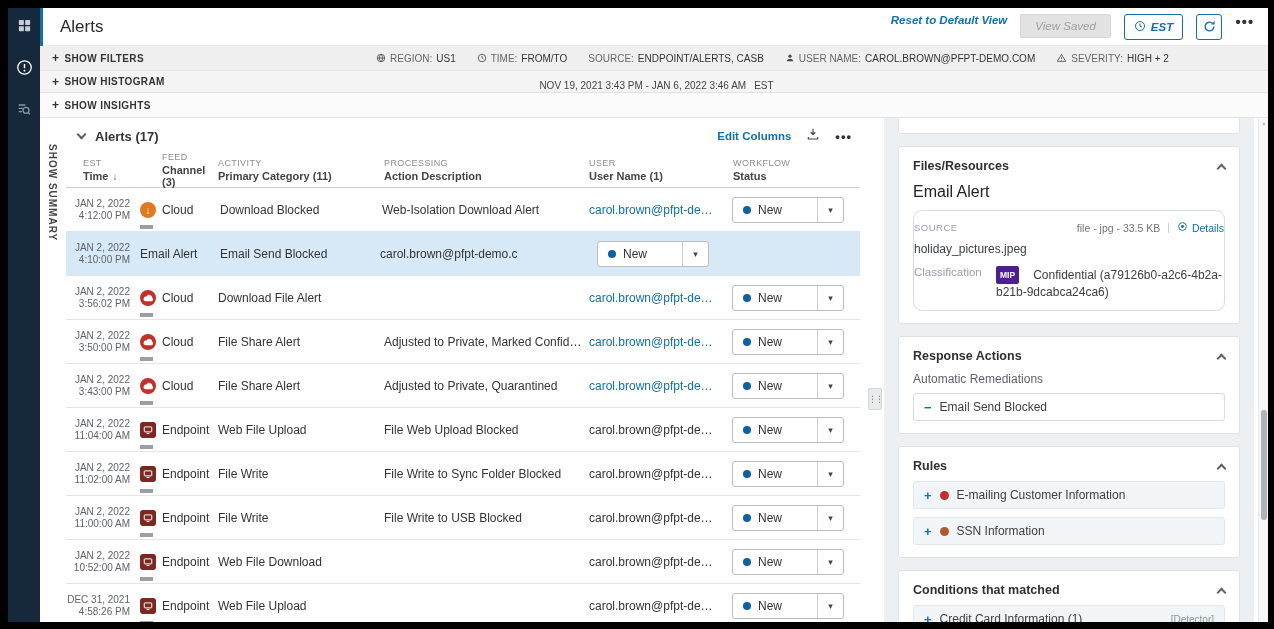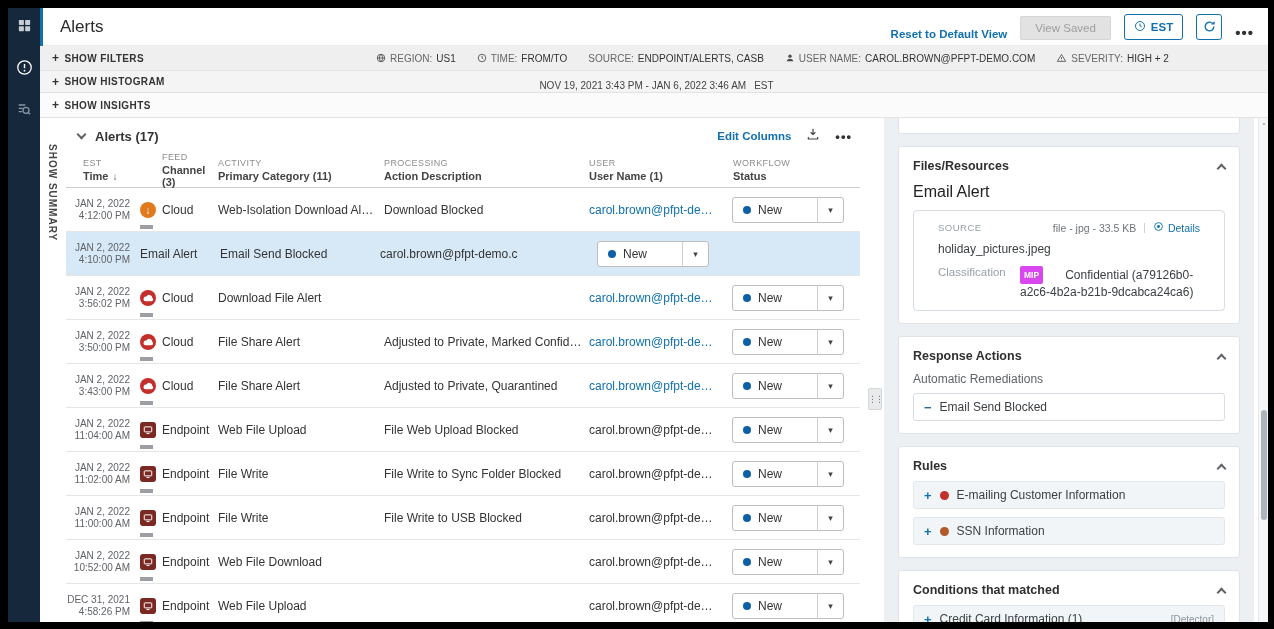--- a/index.html
+++ b/index.html
@@ -12,21 +12,21 @@
   .sidebar { position:absolute; left:0; top:0; width:32px; height:100%; background:#16283c; z-index:5; }
   .nav-ic { width:32px; height:34px; display:flex; align-items:center; justify-content:center; cursor:pointer; }
 
   
   .content { position:absolute; left:32px; top:0; right:0; bottom:0; }
 
   
   .top-header { position:absolute; left:0; top:0; right:0; height:38px; background:#fff; border-bottom:1px solid #ececec; display:flex; align-items:center; }
   .accent { position:absolute; left:0; top:0; width:3px; height:38px; background:#1170af; }
   .page-title { font-size:17px; color:#2b2b2b; font-weight:500; margin-left:20px; }
-  .hdr-right { margin-left:auto; display:flex; align-items:flex-end; gap:13px; padding-right:14px; }
+  .hdr-right { margin-left:auto; display:flex; align-items:flex-start; gap:13px; padding-right:14px;font-style:italic; }
   .reset-link { color:#1170af; font-size:11.5px; font-weight:700; cursor:pointer; }
   .btn-disabled { height:24px; padding:0 14px; background:#e2e2e2; border:1px solid #d6d6d6; border-radius:2px; color:#9e9e9e; font-size:11.5px; display:flex; align-items:center; cursor:default; }
   .btn-outline { height:26px; padding:0 9px; background:#fff; border:1px solid #1170af; border-radius:3px; color:#1170af; font-size:11.5px; font-weight:700; display:flex; align-items:center; gap:5px; cursor:pointer; }
   .btn-icon { width:26px; height:26px; border:1px solid #1170af; border-radius:3px; background:#fff; display:flex; align-items:center; justify-content:center; cursor:pointer; }
   .more-dots { color:#333; font-size:15px; font-weight:700; letter-spacing:1px; cursor:pointer; line-height:1; }
 
   
   .fbar { position:absolute; left:0; right:0; display:flex; align-items:center; border-bottom:1px solid #e2e2e2; }
   .fbar1 { top:38px; height:25px; background:#efefef; }
   .fbar2 { top:63px; height:22px; background:#f4f4f4; }
@@ -92,32 +92,32 @@
   
   .details { position:absolute; left:844px; top:0; width:370px; height:100%; background:#edf0f3; padding:0 14px; overflow:hidden; }
   .card { background:#fff; border:1px solid #dfe3e7; border-radius:3px; padding:12px 14px; margin-bottom:12px; }
   .msg-card { margin-top:-14px; height:30px; padding:0 14px; display:flex; align-items:flex-end; }
   .msg-title { font-size:17px; color:#737373; padding-bottom:13px; }
   .card-head { display:flex; align-items:center; justify-content:space-between; }
   .card-title { font-size:12.5px; font-weight:700; color:#2f2f2f; }
   .chev { display:inline-block; width:7px; height:7px; border-right:2px solid #5f6368; border-bottom:2px solid #5f6368; cursor:pointer; }
   .chev.up { transform:rotate(-135deg); margin-top:4px; }
   .alert-name { font-size:16px; font-weight:500; color:#222; margin:10px 0 9px; }
-  .file-box { border:1px solid #d7dde2; border-radius:4px; padding:10px 24px; }
+  .file-box { border:1px solid #d7dde2; border-radius:9px; padding:10px 0; }
   .file-top { display:flex; align-items:center; justify-content:space-between; }
   .src-lb { font-size:9.5px; letter-spacing:.5px; color:#97a0a8; }
   .file-meta-wrap { display:flex; align-items:center; gap:7px; }
   .file-meta { font-size:10.5px; color:#6f757a; }
   .vsep { color:#c3c9cd; font-size:10px; }
   .details-link { display:flex; align-items:center; gap:4px; color:#1170af; font-size:10.5px; cursor:pointer; }
   .file-name { font-size:12px; color:#3c4043; margin-top:8px; }
   .class-row { display:flex; gap:10px; margin-top:10px; }
   .class-lb { font-size:11.5px; color:#97a0a8; flex:0 0 72px; }
   .class-val { font-size:12px; color:#3c4043; line-height:16px; flex:1; }
-  .mip { display:inline-block; background:#d946ef; color:#fff; font-size:8.5px; font-weight:700; padding:1px 4px; border-radius:2px; margin-right:22px; vertical-align:1px; }
+  .mip { display:inline-block; background:#4c1d95; color:#fff; font-size:8.5px; font-weight:700; padding:1px 4px; border-radius:2px; margin-right:14px; vertical-align:1px; }
   .sub-lb { font-size:12px; color:#5f6368; margin:9px 0 7px; }
   .action-box { border:1px solid #d7dde2; border-radius:3px; height:28px; display:flex; align-items:center; gap:8px; padding:0 10px; font-size:12px; color:#3c4043; }
   .minus { color:#1b6d94; font-weight:700; font-size:13px; line-height:1; }
   .pill { height:28px; margin-top:8px; background:#f2f5f7; border:1px solid #e2e7eb; border-radius:3px; display:flex; align-items:center; gap:8px; padding:0 10px; cursor:pointer; }
   .plus { color:#1170af; font-size:13px; font-weight:700; line-height:1; }
   .dot { width:9px; height:9px; border-radius:50%; display:inline-block; }
   .pill-lb { font-size:12px; color:#3c4043; white-space:nowrap; overflow:hidden; text-overflow:ellipsis; }
   .pill.cond { justify-content:space-between; }
   .pill-left { display:flex; align-items:center; gap:8px; overflow:hidden; }
   .tag { font-size:10px; color:#8c949c; white-space:nowrap; }
@@ -305,25 +305,25 @@
             <div class="trow grid6">
               <div class="cell c-time">
                 <span class="d">JAN 2, 2022</span>
                 <span class="t">4:12:00 PM</span>
               </div>
               <div class="cell c-ch">
                 <span class="av av-dl">↓</span>
                 <span class="ch-lb">Cloud</span>
                 <span class="sev-bar"></span>
               </div>
+              <div class="cell c-proc">
+                <span>Download Blocked</span>
+              </div>
               <div class="cell c-act">
                 <span>Web-Isolation Download Alert</span>
-              </div>
-              <div class="cell c-proc">
-                <span>Download Blocked</span>
               </div>
               <div class="cell c-user">
                 <span class="ulink">carol.brown@pfpt-demo.c</span>
               </div>
               <div class="cell c-wf">
                 <span class="status-btn">
                   <span class="st-main">
                     <i class="st-dot"></i>
                     <span class="st-txt">New</span>
                   </span>

